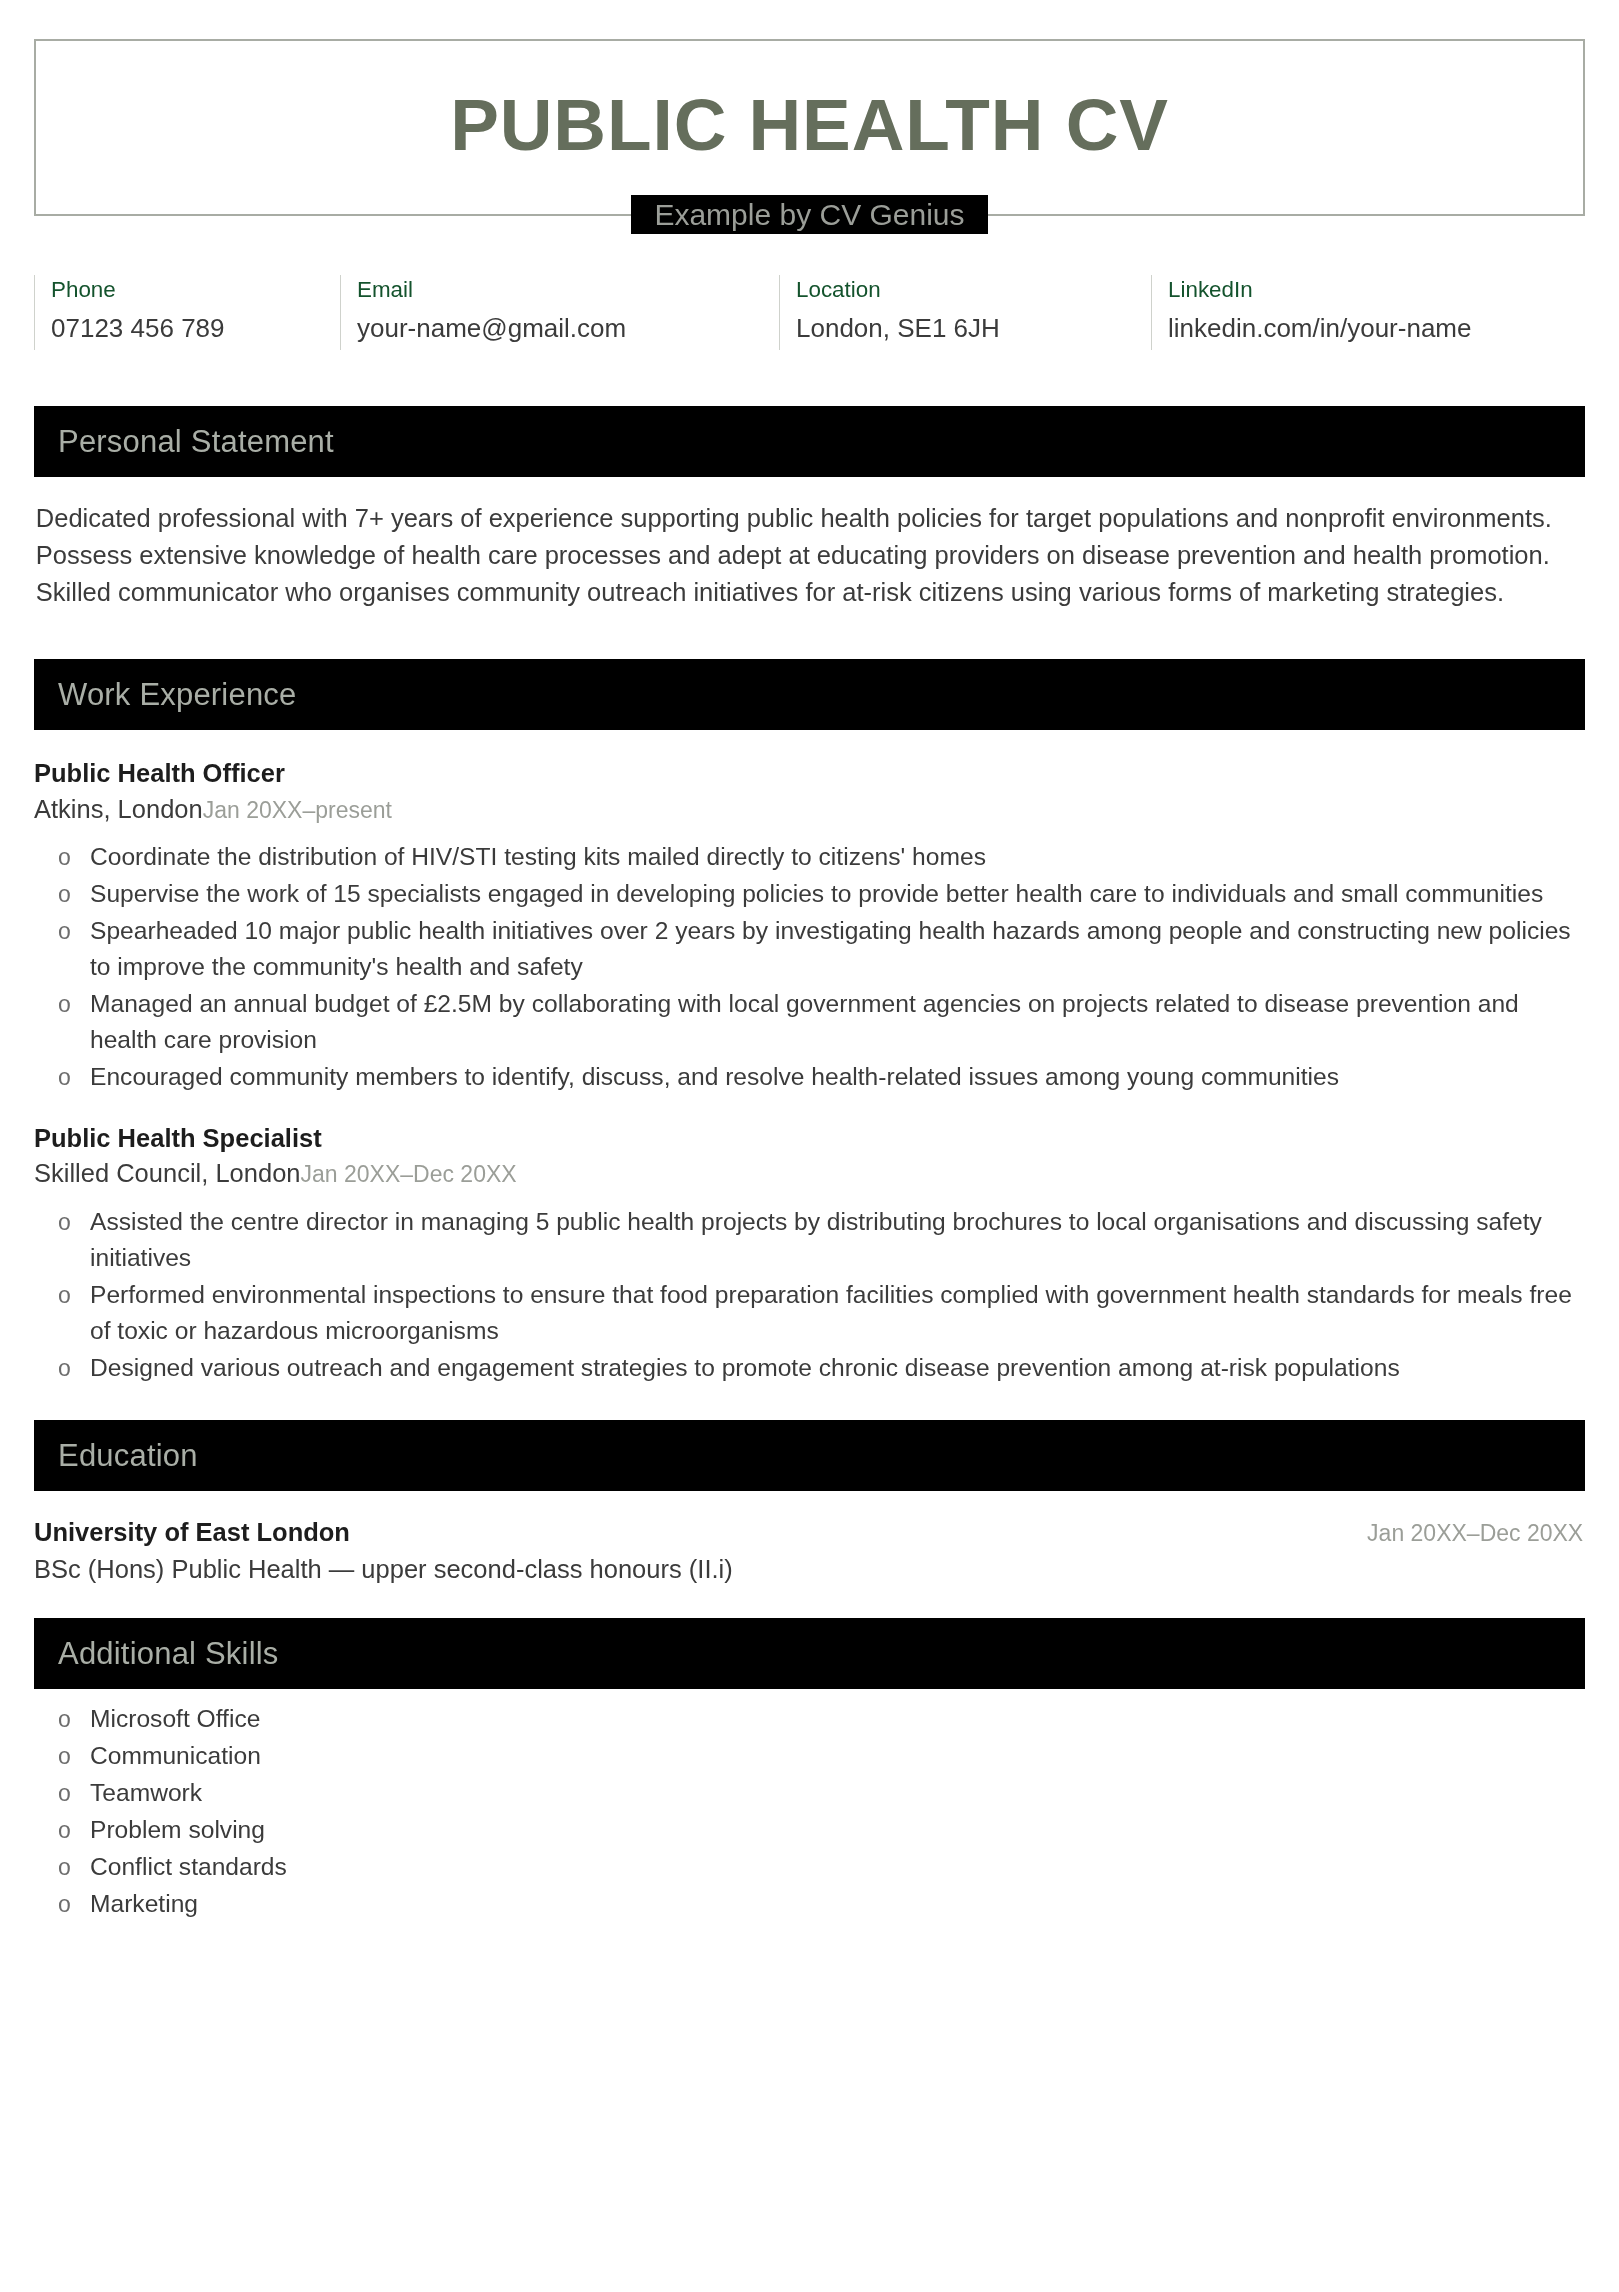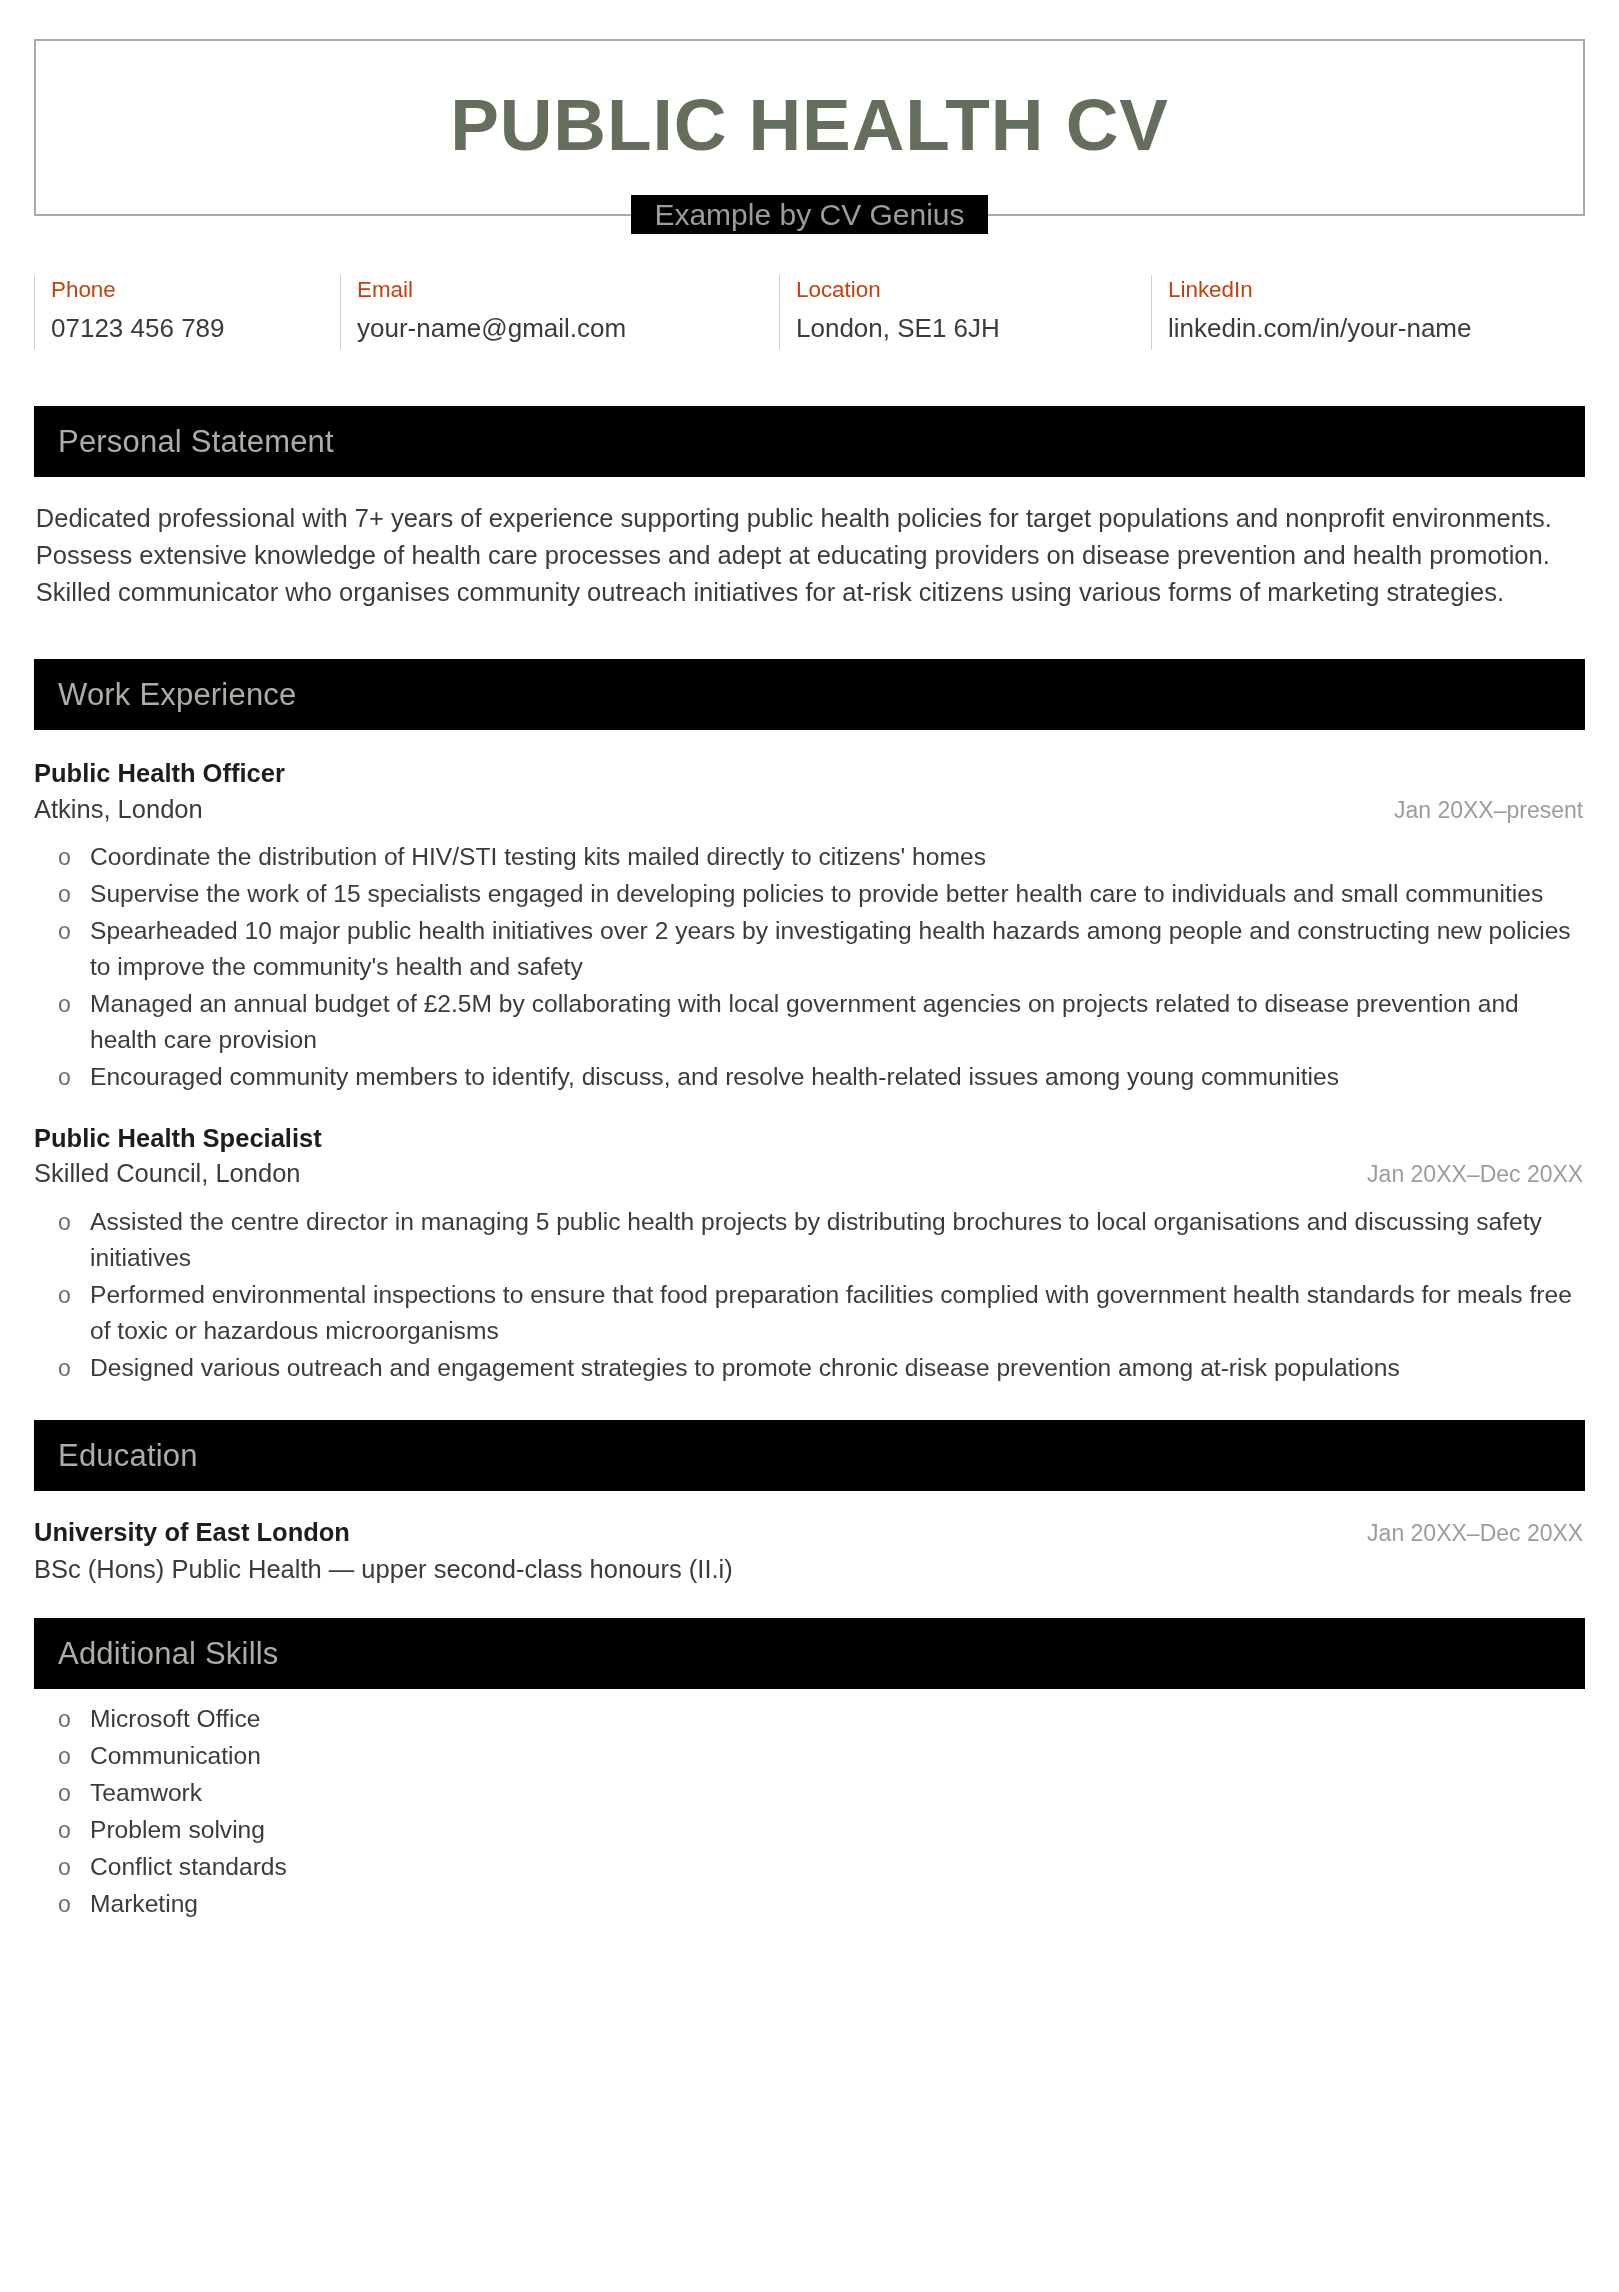--- a/index.html
+++ b/index.html
@@ -73,21 +73,21 @@
     box-sizing: border-box;
     border-left: 1.8px solid #cfd2cc;
     padding-left: 16px;
   }
   .contact-col:nth-child(1) { width: 306px; }
   .contact-col:nth-child(2) { width: 439px; }
   .contact-col:nth-child(3) { width: 372px; }
   .contact-col:nth-child(4) { width: 434px; }
   .contact-label {
     font-size: 22.4px;
-    color: #c2410c;
+    color: #14532d;
     line-height: 30px;
   }
   .contact-value {
     font-size: 26px;
     color: #3b3b3b;
     line-height: 39px;
     margin-top: 3.6px;
   }
 
   
@@ -118,21 +118,20 @@
 
   .job { margin-top: 27px; }
   .job-title {
     font-size: 25.5px;
     font-weight: 700;
     color: #1d1d1d;
     line-height: 32px;
   }
   .job-meta {
     display: flex;
-    justify-content: space-between;
     align-items: baseline;
     margin-top: 2.7px;
   }
   .job-company {
     font-size: 25.5px;
     color: #3b3b3b;
     line-height: 34px;
   }
   .job-dates {
     font-size: 23px;

